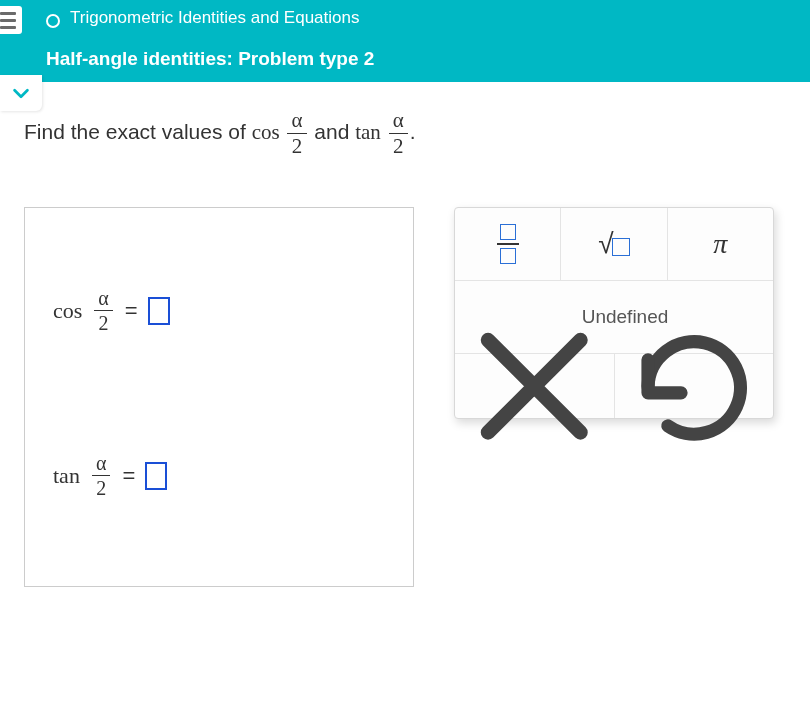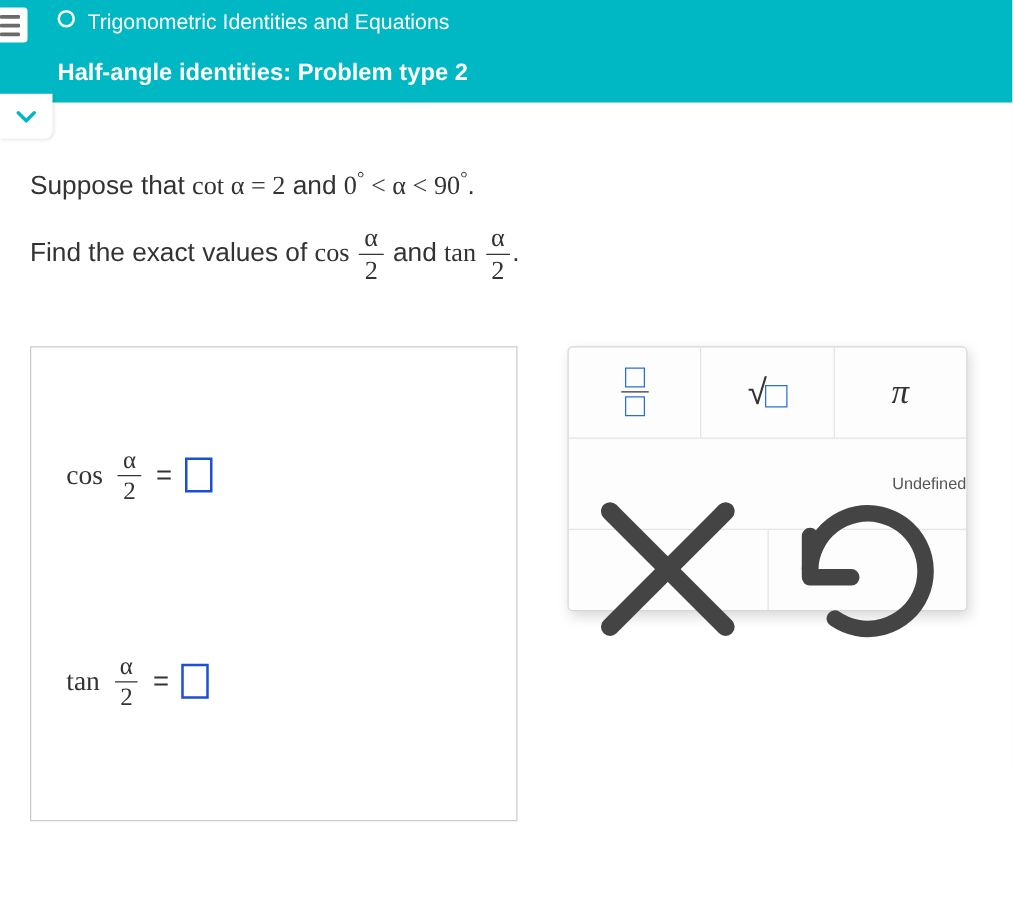--- a/index.html
+++ b/index.html
@@ -28,21 +28,21 @@
       display: flex;
       flex-direction: column;
       justify-content: center;
       align-items: center;
       gap: 4px;
       padding: 5px 4px;
     }
     .hamburger div { height: 3px; width: 16px; background: #6a6a6a; border-radius: 1px; }
     .header-top {
       display: flex;
-      align-items: flex-start;
+      align-items: flex-end;
       gap: 10px;
       margin-left: 30px;
       font-size: 17px;
       font-weight: 500;
     }
     .circle-icon {
       width: 14px; height: 14px; border-radius: 50%;
       border: 2px solid #fff; background: transparent;
       display: inline-block;
     }
@@ -137,23 +137,23 @@
       display: flex;
       align-items: center;
       justify-content: center;
       font-size: 24px;
       color: #333;
       cursor: pointer;
       border-right: 1px solid #e4e4e4;
     }
     .key:last-child { border-right: none; }
     .key.undefined {
-      justify-content: flex-end;
+      justify-content: center;
       padding-left: 22px;
-      font-size: 13px;
+      font-size: 19px;
       color: #555;
     }
     .mini-frac {
       display: inline-flex; flex-direction: column; align-items: center;
       line-height: 1;
     }
     .mini-frac .b { width: 16px; height: 16px; border: 1.5px solid #2a6fd6; margin: 1px 0;}
     .mini-frac .bar { width: 22px; height: 1.5px; background: #333; margin: 2px 0;}
     .sqrt-key { display: inline-flex; align-items: flex-end; }
     .sqrt-sym { font-size: 28px; color: #333; }
@@ -177,23 +177,20 @@
   <div class="header-sub">Half-angle identities: Problem type 2</div>
 </div>
 
 <div class="check-tab">
   <svg viewBox="0 0 24 24">
     <path d="M5 9 L12 16 L19 9" stroke="#00b8c4" stroke-width="3" fill="none" stroke-linecap="round" stroke-linejoin="round"></path>
   </svg>
 </div>
 
 <div class="content">
-  <div class="problem-text line1">
-    <span>Suppose that </span><span style="font-family:'Times New Roman',serif;">cot α = 2</span><span> and </span><span style="font-family:'Times New Roman',serif;"><span>0</span><span class="deg">°</span><span> &lt; α &lt; </span><span>90</span><span class="deg">°</span></span><span>.</span>
-  </div>
   <div class="problem-text">
     <span>Find the exact values of </span>
     <span style="font-family:'Times New Roman',serif;">cos</span>
     <span class="frac" style="font-family:'Times New Roman',serif;">
       <span class="num">α</span>
       <span class="den">2</span>
     </span>
     <span> and </span>
     <span style="font-family:'Times New Roman',serif;">tan</span>
     <span class="frac" style="font-family:'Times New Roman',serif;">

